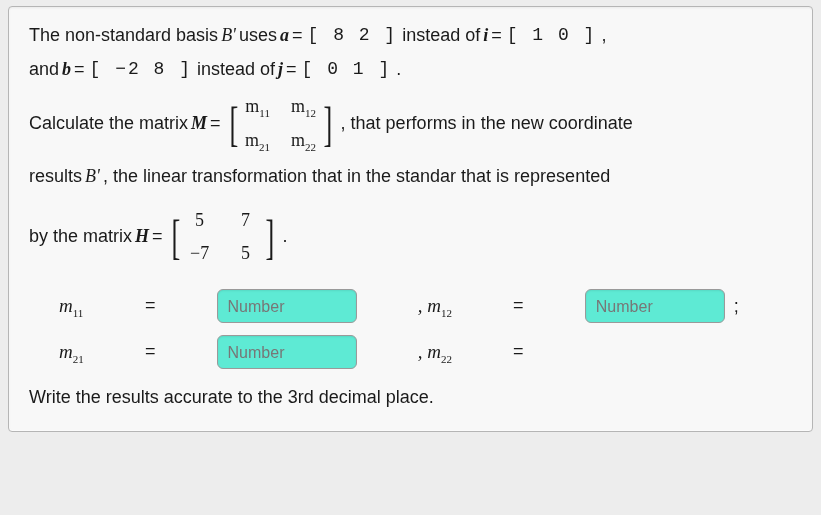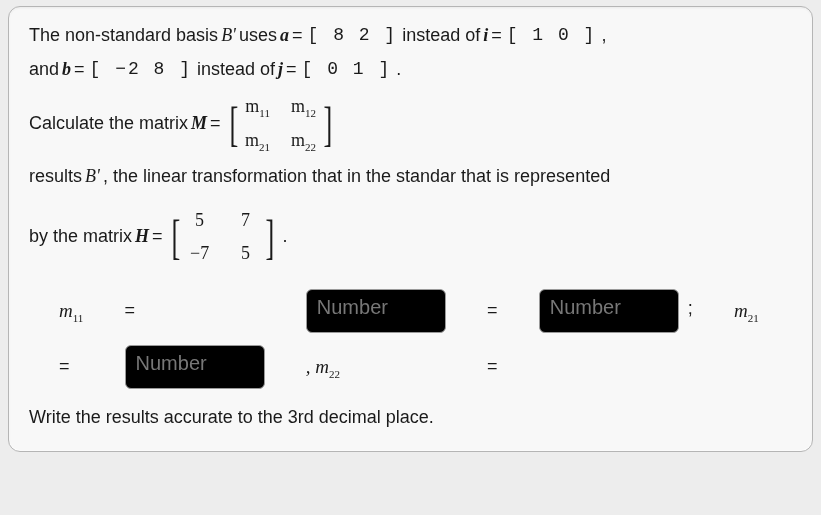--- a/index.html
+++ b/index.html
@@ -8,21 +8,21 @@
       font-size: 18px;
       color: #1a1a1a;
       background: #ededed;
       width: 821px;
       height: 515px;
       overflow: hidden;
     }
     .card {
       background: #f8f8f8;
       border: 1px solid #b5b5b5;
-      border-radius: 12px;
+      border-radius: 4px;
       margin: 6px 8px;
       padding: 14px 20px 18px 20px;
       box-shadow: 0 1px 2px rgba(0,0,0,0.08) inset, 0 0 0 1px rgba(255,255,255,0.6) inset;
       line-height: 1.65;
     }
     .line { display: flex; flex-wrap: wrap; align-items: center; column-gap: 3px; margin-bottom: 4px; }
     .math-i { font-style: italic; font-family: Georgia, 'Times New Roman', serif; }
     .bold { font-weight: 700; }
     .br-row { display: inline-block; font-family: Liberation Mono, monospace; letter-spacing: 2px; padding: 0 2px; }
     .bmatrix {
@@ -57,29 +57,29 @@
       align-items: center;
       column-gap: 8px;
       row-gap: 12px;
       margin: 18px 0 14px 30px;
     }
     .answer-grid .mlabel { font-family: Georgia,'Times New Roman',serif; font-style: italic; font-size: 19px; }
     .answer-grid .eq { font-family: Arial; }
     .number-input {
       display: inline-block;
       width: 140px;
-      height: 44px;
+      height: 34px;
       line-height: 34px;
       padding: 0 10px;
       border: 1.5px solid #9a9a9a;
       border-radius: 6px;
-      background: #000000;
+      background: #5eead4;
       color: #777;
       box-shadow: inset 0 1px 2px rgba(0,0,0,0.08);
-      font-size: 20px;
+      font-size: 16px;
     }
     .punct { padding-left: 4px; }
   </style>
 </head>
 <body>
 
 <div class="card">
 
   <div class="line">
     <span>The non-standard basis </span>
@@ -114,20 +114,21 @@
     <span class="bmatrix">
       <span class="bracket">[</span>
       <span class="cells">
         <span class="sym"><span>m</span><span class="sub">11</span></span>
         <span class="sym"><span>m</span><span class="sub">12</span></span>
         <span class="sym"><span>m</span><span class="sub">21</span></span>
         <span class="sym"><span>m</span><span class="sub">22</span></span>
       </span>
       <span class="bracket">]</span>
     </span>
+    <span>, that performs in the new coordinate</span>
   </div>
 
   <div class="line">
     <span>results </span>
     <span class="math-i">B'</span>
     <span>, the linear transformation that in the standar that is represented</span>
   </div>
 
   <div class="line" style="margin-top:12px;">
     <span>by the matrix </span>
@@ -143,20 +144,21 @@
       </span>
       <span class="bracket">]</span>
     </span>
     <span>.</span>
   </div>
 
   <div class="answer-grid">
     <span class="mlabel"><span>m</span><span class="sub">11</span></span>
     <span class="eq"> =</span>
     <span class="number-input">Number</span>
+    <span class="mlabel">, <span>m</span><span class="sub">12</span></span>
     <span class="eq"> =</span>
     <span>
       <span class="number-input">Number</span>
       <span class="punct">;</span>
     </span>
 
     <span class="mlabel"><span>m</span><span class="sub">21</span></span>
     <span class="eq"> =</span>
     <span class="number-input">Number</span>
     <span class="mlabel">, <span>m</span><span class="sub">22</span></span>

